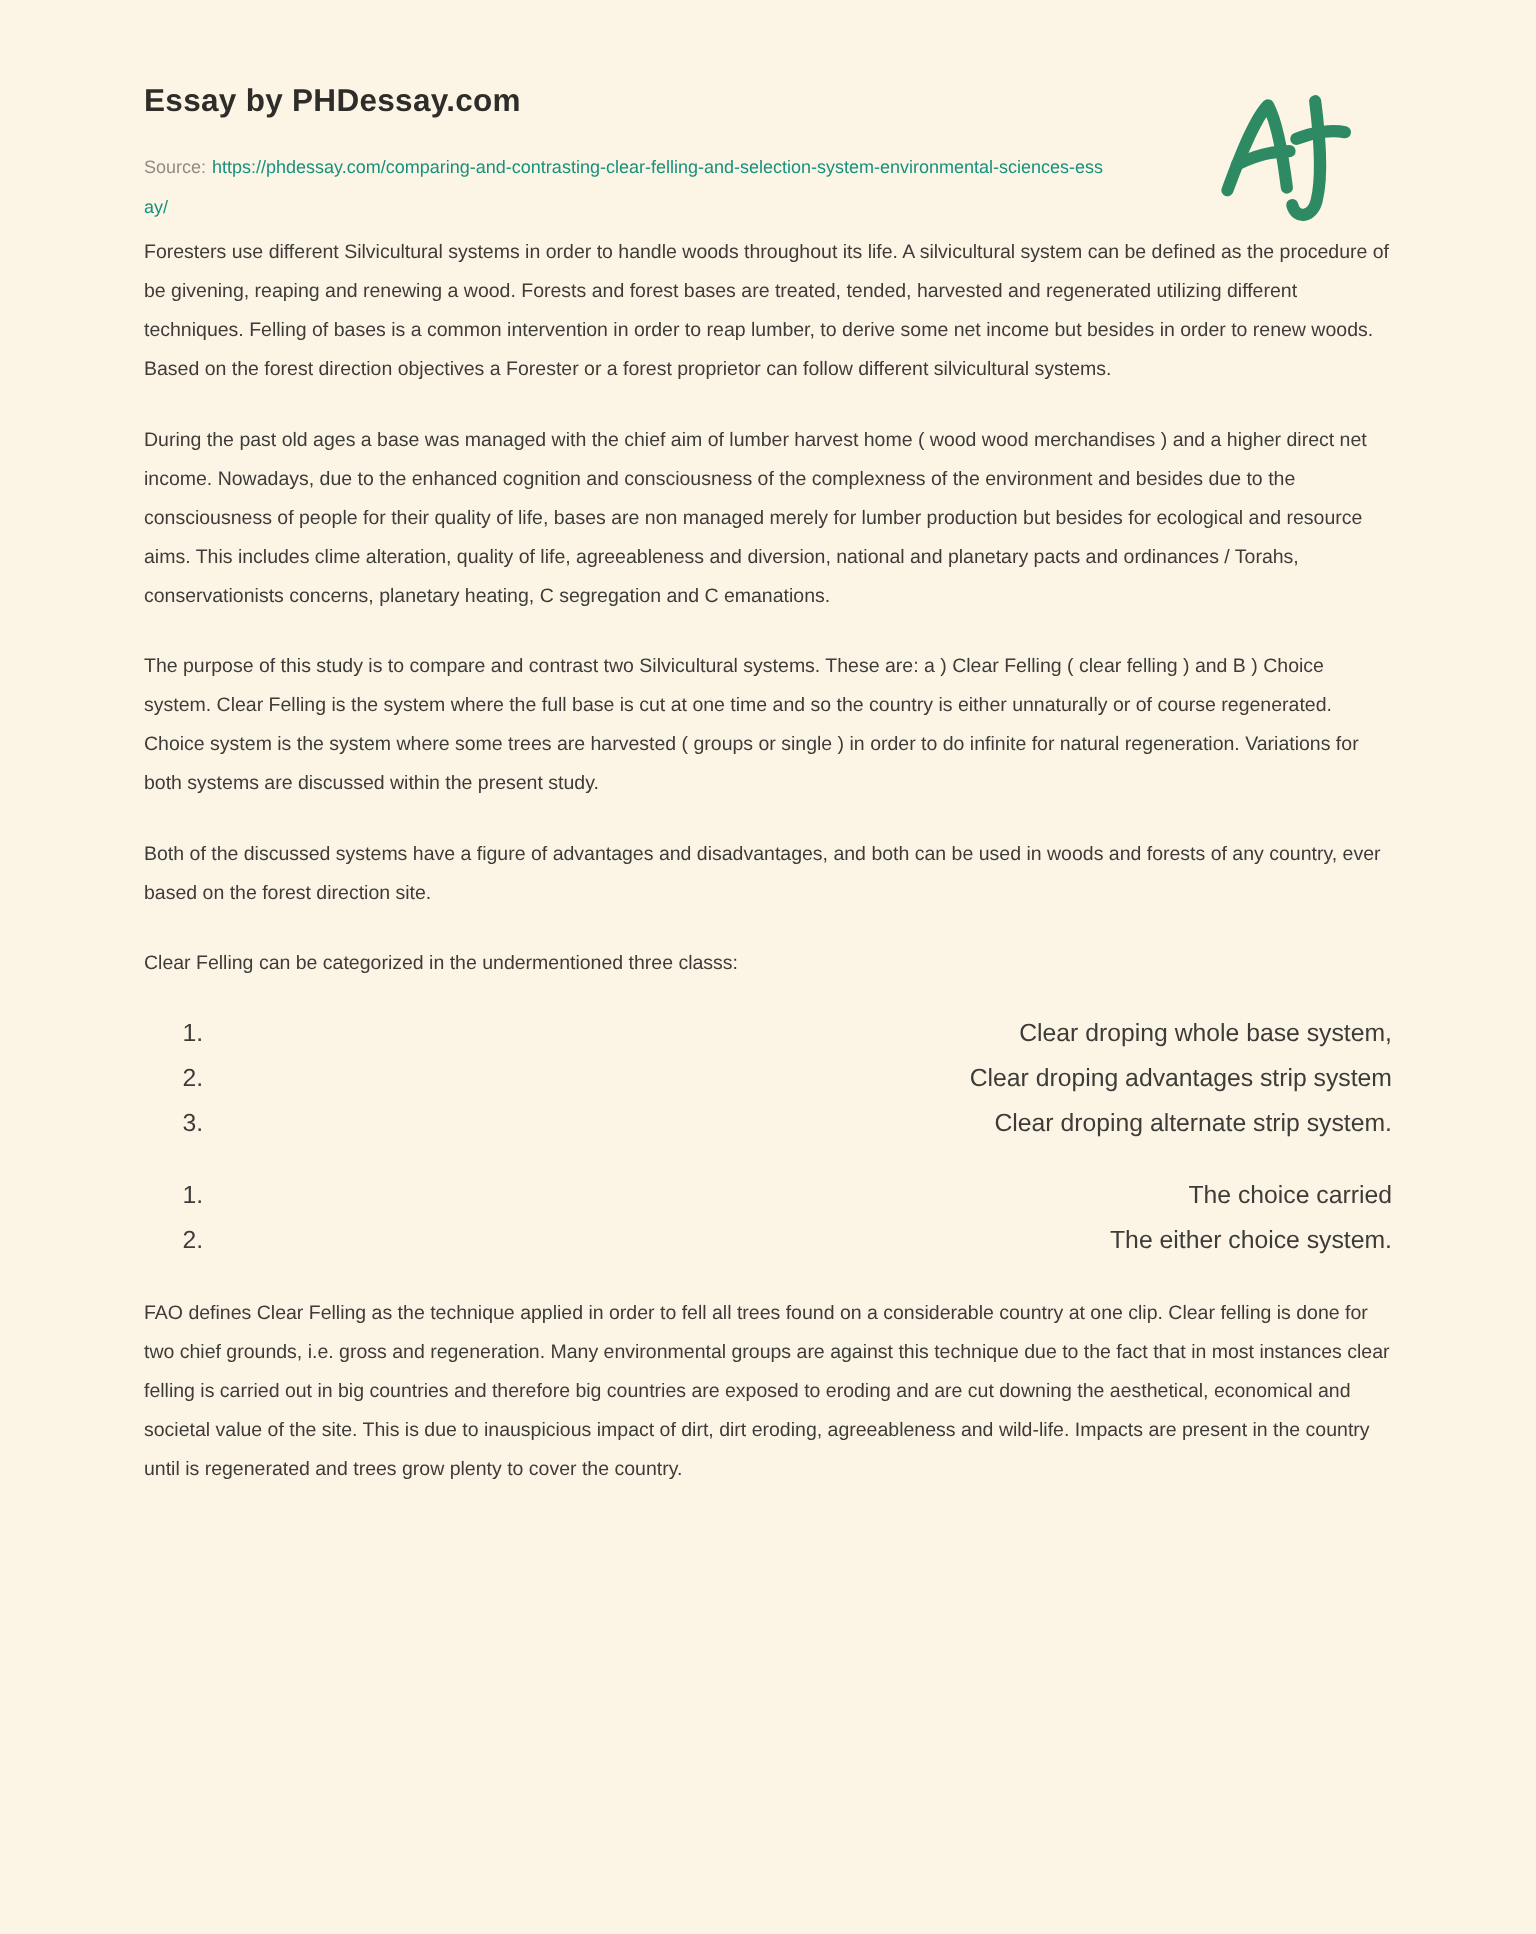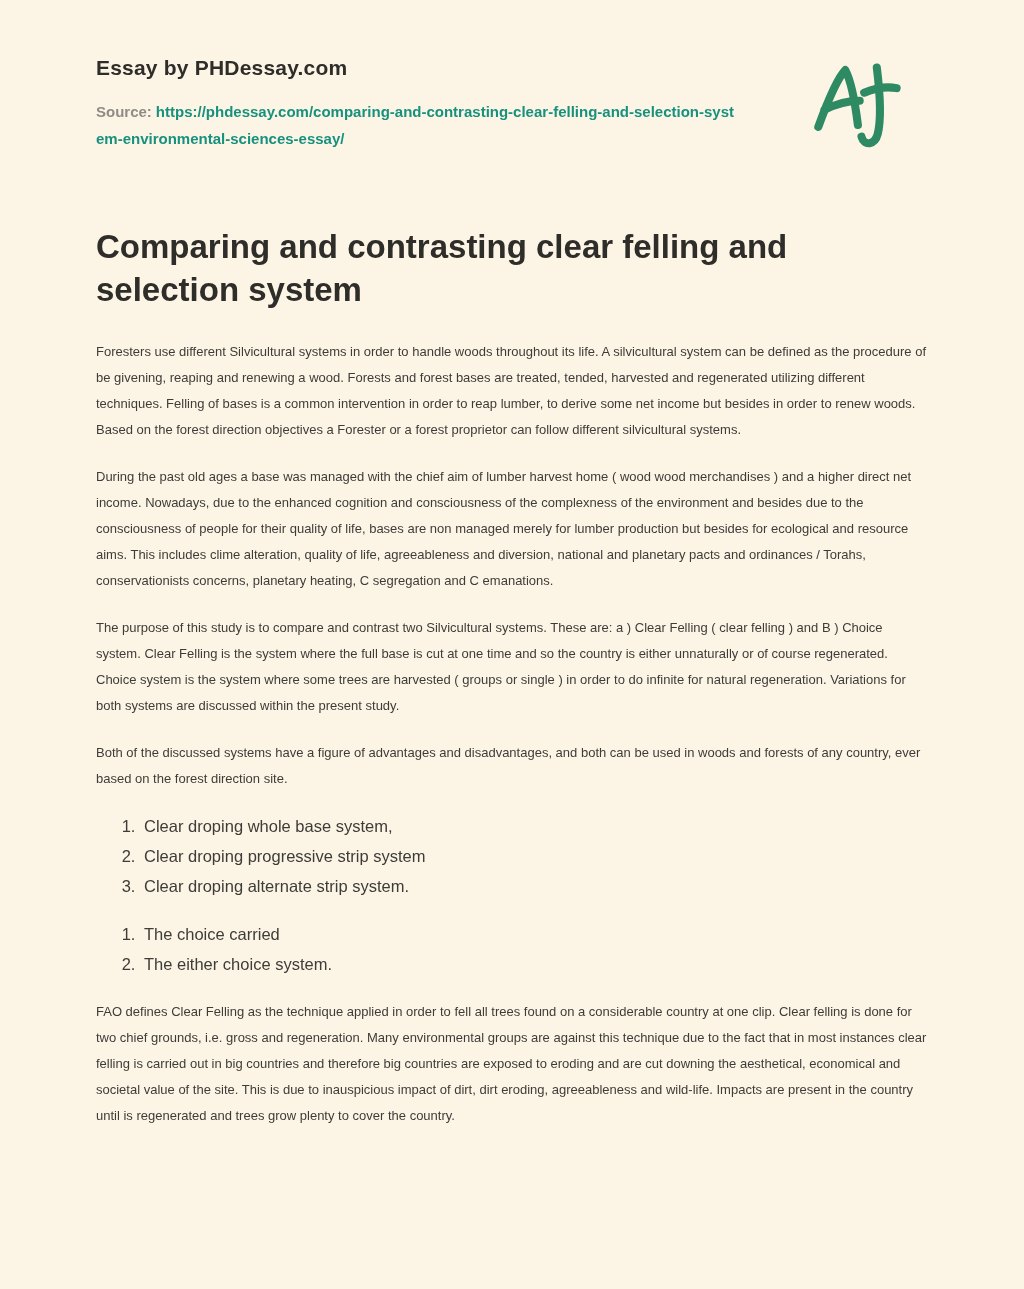--- a/index.html
+++ b/index.html
@@ -36,24 +36,23 @@
   }
   .header-title{
     margin:0 0 18px 0;
     font-size:21px;
     font-weight:bold;
     color:var(--heading);
     letter-spacing:0.2px;
   }
   .source-line{
     margin:0;
-    font-size:15px;
+    font-size:12px;
     line-height:27px;
     word-break:break-all;
-    font-weight:bold;
   }
   .source-label{
     color:var(--muted);
     margin-right:4px;
   }
   .source-url{
     color:var(--link);
     text-decoration:none;
     cursor:pointer;
   }
@@ -79,20 +78,21 @@
   }
   .body-copy ol{
     margin:2px 0 22px 0;
     padding:0 0 0 44px;
     font-size:16.5px;
     line-height:26px;
   }
   .body-copy ol li{
     margin:0 0 4px 0;
     padding-left:4px;
+    text-align:right;
   }
 </style>
 </head>
 <body>
 
 <div class="page">
 
   <div class="doc-header">
     <div class="header-text">
       <h2 class="header-title">Essay by PHDessay.com</h2>
@@ -103,31 +103,31 @@
         <g fill="none" stroke="#2e8a63" stroke-width="9" stroke-linecap="round" stroke-linejoin="round">
           <path d="M7 74 C18 44, 28 20, 37 11 C43 22, 48 48, 51 72"></path>
           <path d="M14 55 C28 48, 42 45, 53 45"></path>
           <path d="M72 8 C75 32, 78 62, 73 82 C70 94, 58 96, 55 85"></path>
           <path d="M58 36 C70 31, 84 29, 94 31"></path>
         </g>
       </svg>
     </div>
   </div>
 
-  <h1 class="essay-title">Comparing and contrasting clear felling and selection system</h1>
 
   <div class="body-copy">
     <p>Foresters use different Silvicultural systems in order to handle woods throughout its life. A silvicultural system can be defined as the procedure of be givening, reaping and renewing a wood. Forests and forest bases are treated, tended, harvested and regenerated utilizing different techniques. Felling of bases is a common intervention in order to reap lumber, to derive some net income but besides in order to renew woods. Based on the forest direction objectives a Forester or a forest proprietor can follow different silvicultural systems.</p>
     <p>During the past old ages a base was managed with the chief aim of lumber harvest home ( wood wood merchandises ) and a higher direct net income. Nowadays, due to the enhanced cognition and consciousness of the complexness of the environment and besides due to the consciousness of people for their quality of life, bases are non managed merely for lumber production but besides for ecological and resource aims. This includes clime alteration, quality of life, agreeableness and diversion, national and planetary pacts and ordinances / Torahs, conservationists concerns, planetary heating, C segregation and C emanations.</p>
     <p>The purpose of this study is to compare and contrast two Silvicultural systems. These are: a ) Clear Felling ( clear felling ) and B ) Choice system. Clear Felling is the system where the full base is cut at one time and so the country is either unnaturally or of course regenerated. Choice system is the system where some trees are harvested ( groups or single ) in order to do infinite for natural regeneration. Variations for both systems are discussed within the present study.</p>
     <p>Both of the discussed systems have a figure of advantages and disadvantages, and both can be used in woods and forests of any country, ever based on the forest direction site.</p>
 
+    <p>Clear Felling can be categorized in the undermentioned three classs:</p>
     <ol>
       <li>Clear droping whole base system,</li>
-      <li>Clear droping progressive strip system</li>
+      <li>Clear droping advantages strip system</li>
       <li>Clear droping alternate strip system.</li>
     </ol>
 
     <ol>
       <li>The choice carried</li>
       <li>The either choice system.</li>
     </ol>
 
     <p>FAO defines Clear Felling as the technique applied in order to fell all trees found on a considerable country at one clip. Clear felling is done for two chief grounds, i.e. gross and regeneration. Many environmental groups are against this technique due to the fact that in most instances clear felling is carried out in big countries and therefore big countries are exposed to eroding and are cut downing the aesthetical, economical and societal value of the site. This is due to inauspicious impact of dirt, dirt eroding, agreeableness and wild-life. Impacts are present in the country until is regenerated and trees grow plenty to cover the country.</p>
 

